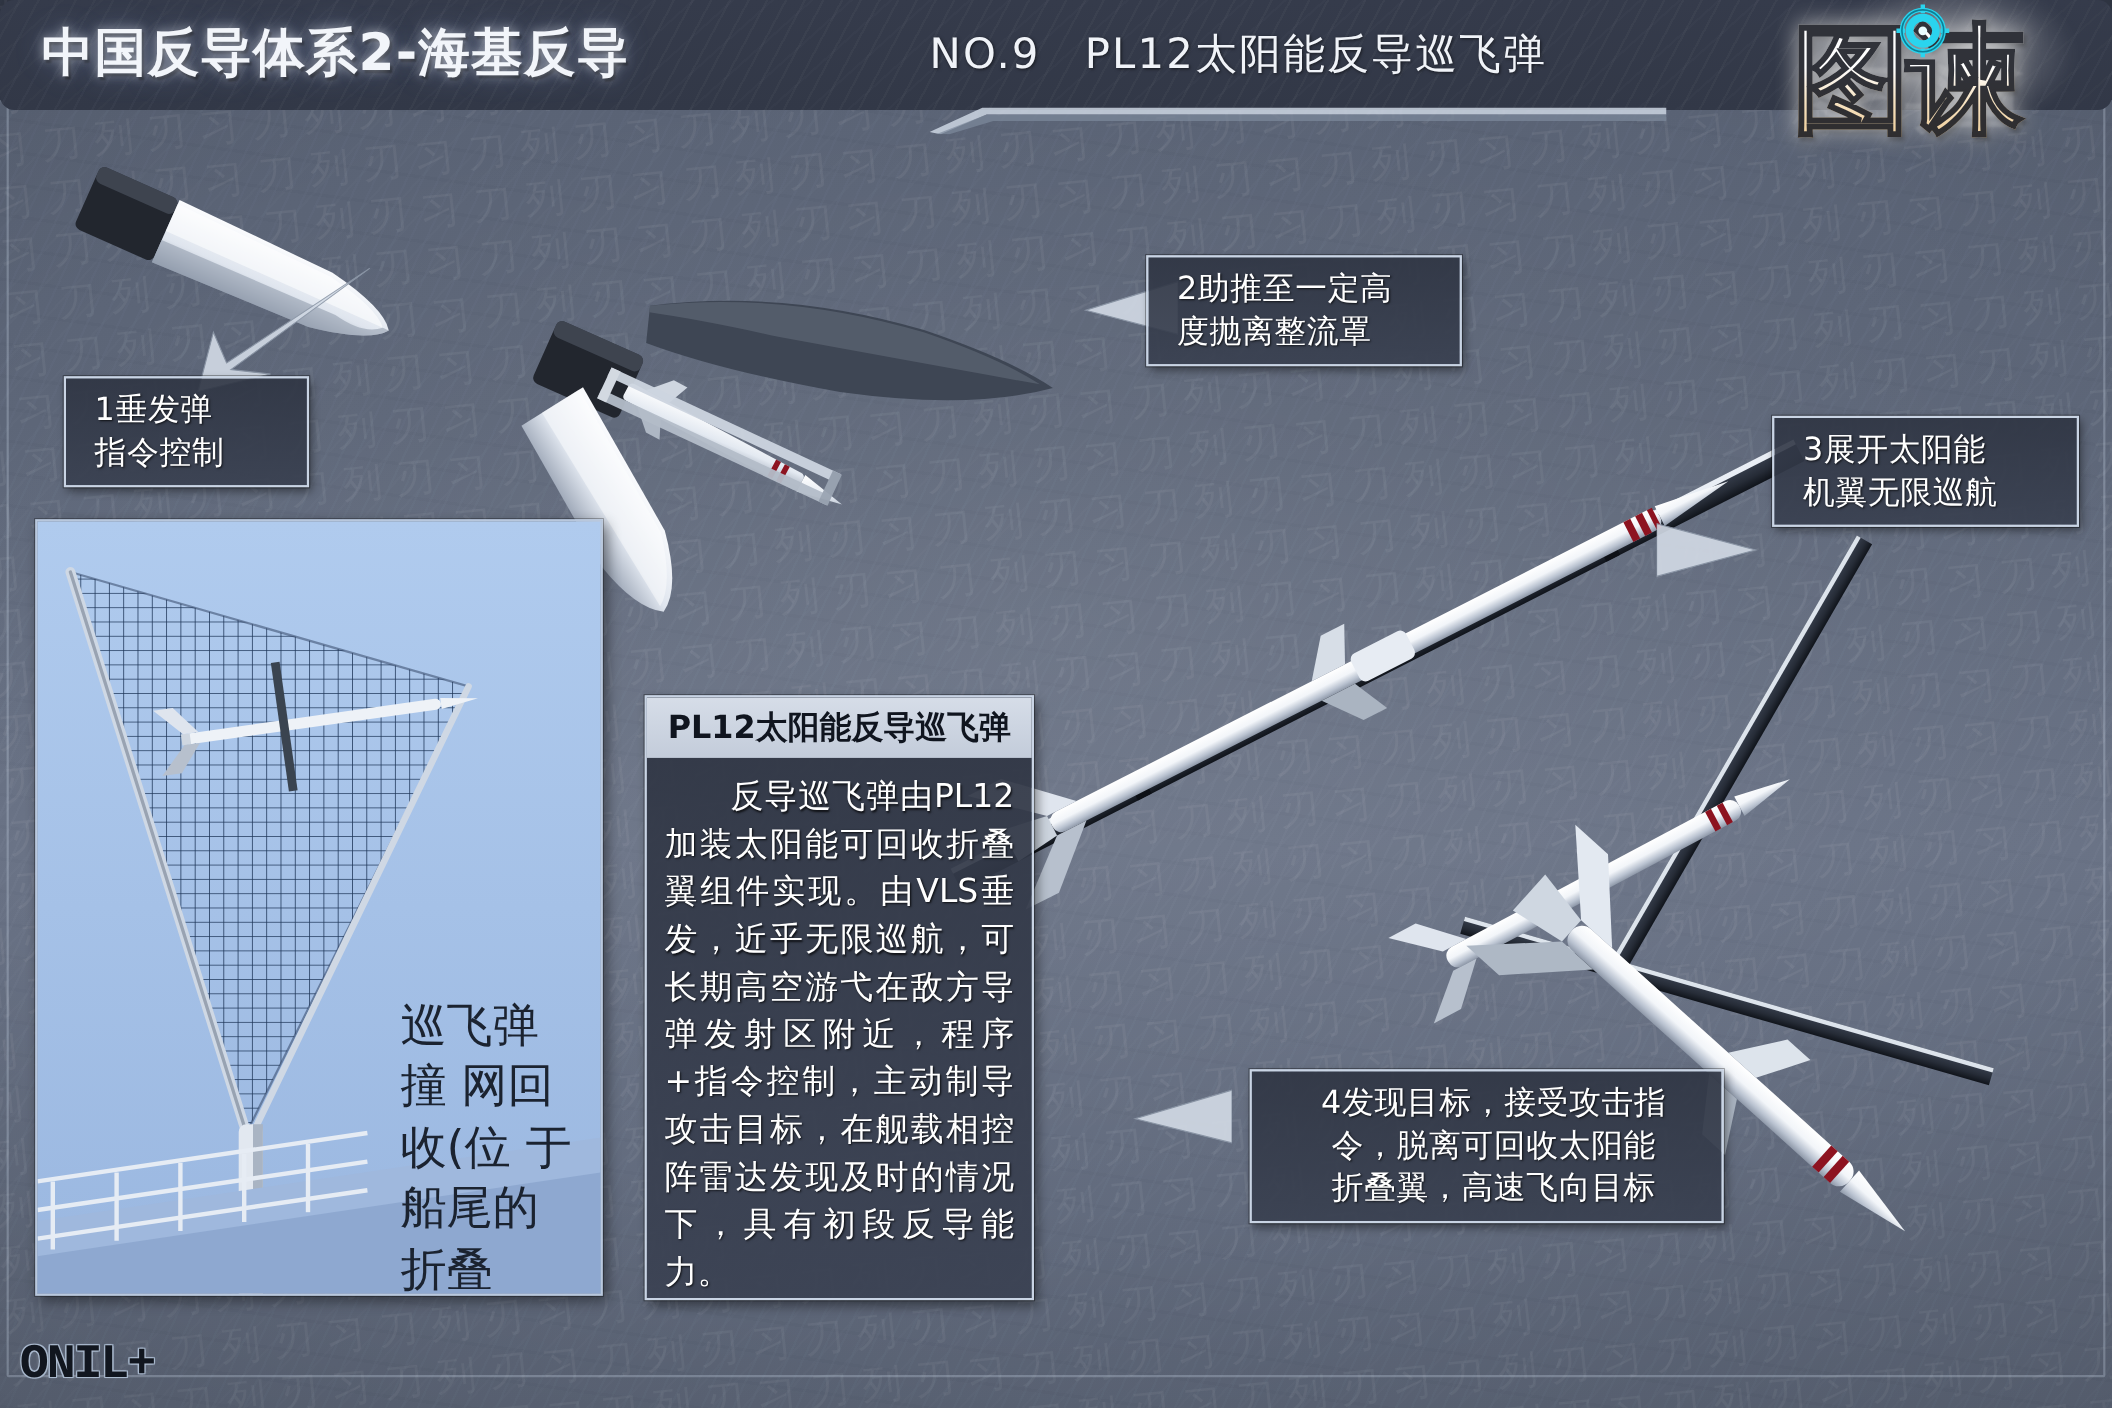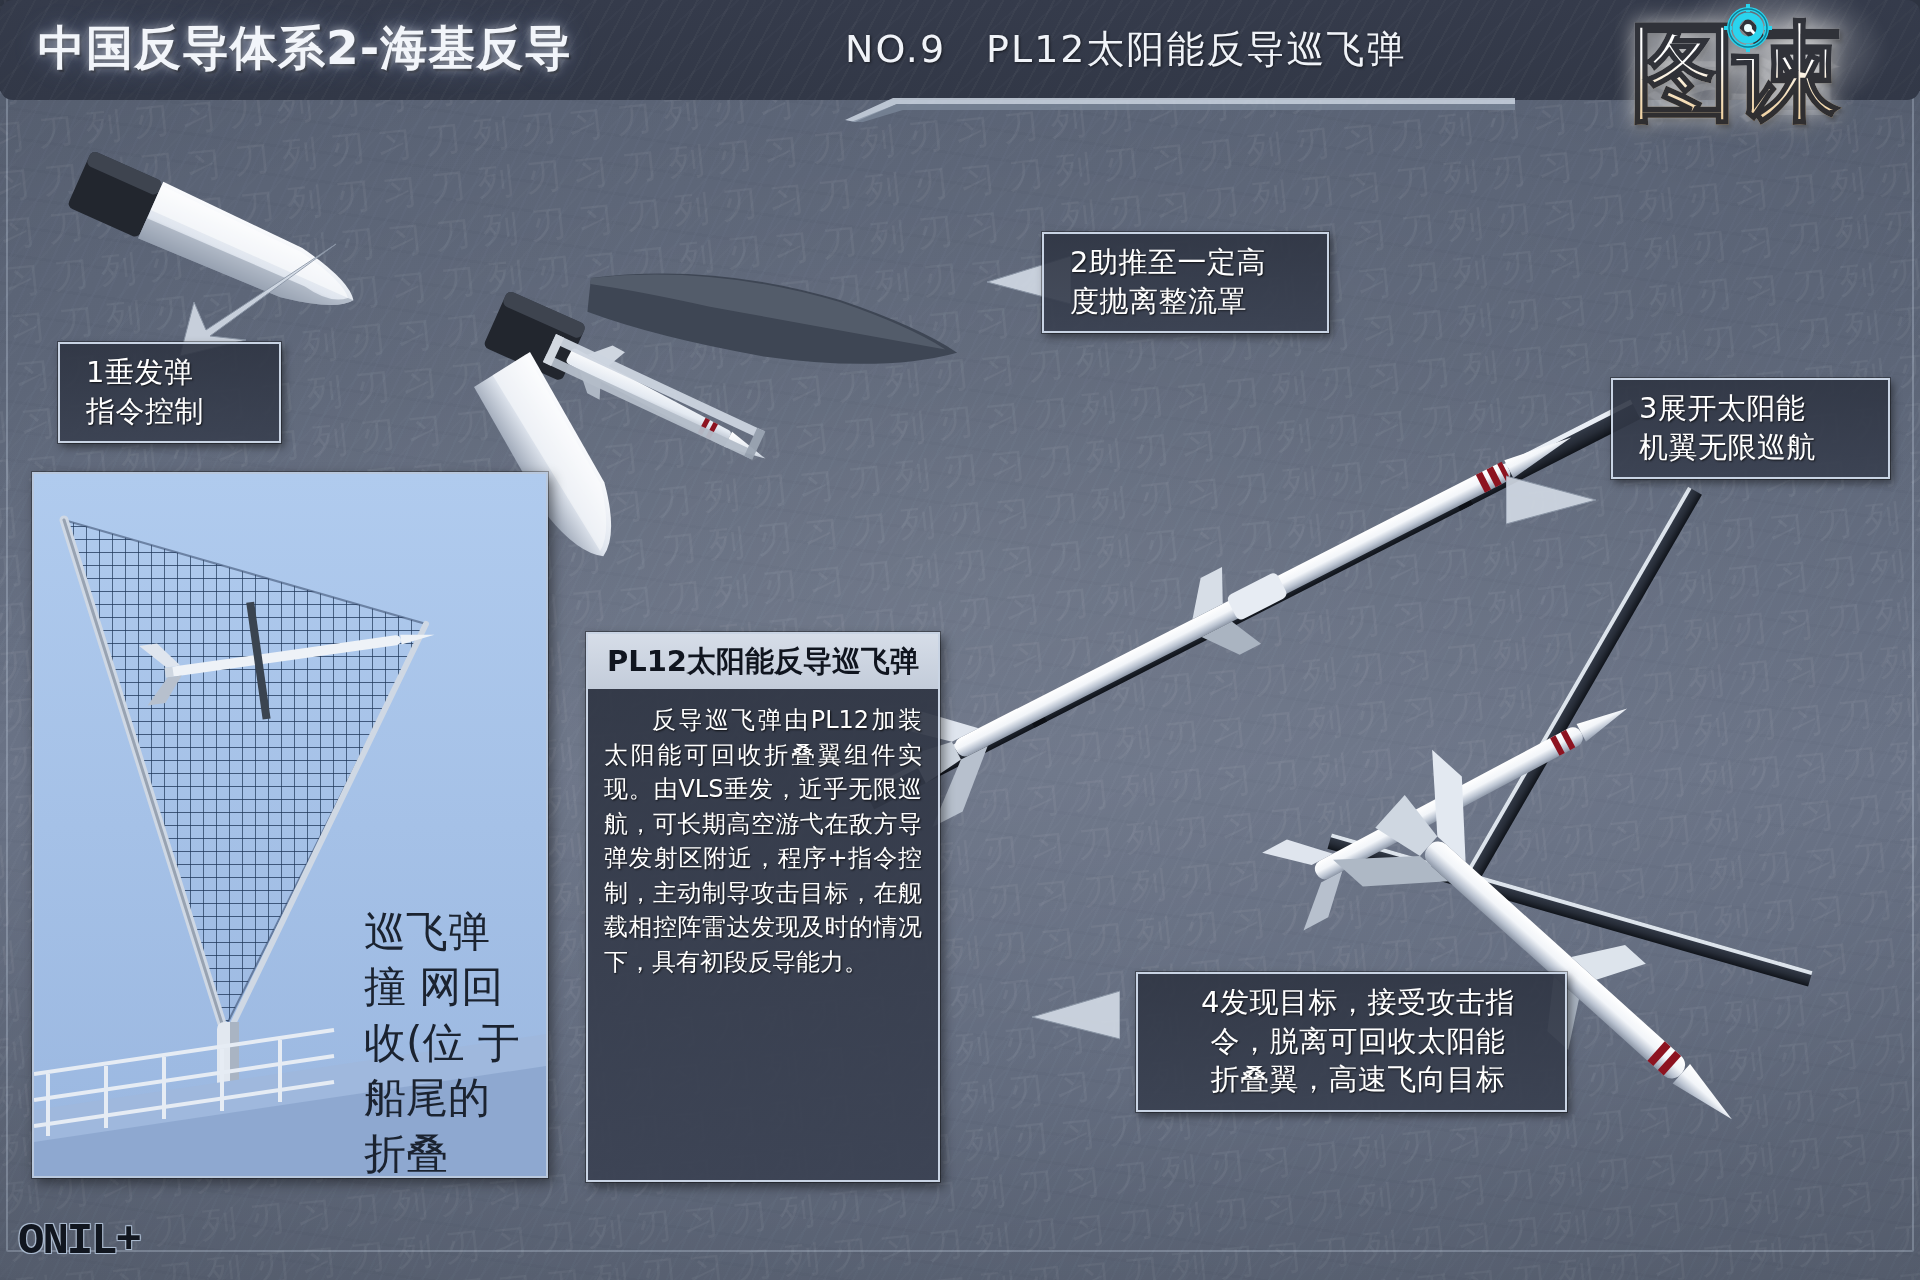--- a/index.html
+++ b/index.html
@@ -145,21 +145,21 @@
     background:linear-gradient(180deg,rgba(46,52,66,.92),rgba(58,65,82,.92));
     overflow:hidden;
   }
   .spec-head{
     height:55px;line-height:55px;text-align:center;
     background:linear-gradient(180deg,#d6dde8 0%,#c3ccda 100%);
     color:#10151f;font-size:29px;font-weight:bold;letter-spacing:0px;
   }
   .spec-body{
     padding:14px 16px 0 16px;color:#ffffff;
-    font-size:24px;line-height:1.44;text-align:justify;
+    font-size:30px;line-height:1.44;text-align:justify;
     text-shadow:1px 1px 2px rgba(0,0,0,.8);
     text-indent:2em;
   }
 
   
   .watermark{
     position:absolute;left:18px;bottom:14px;
     font-size:44px;font-weight:bold;letter-spacing:-2px;
     color:#11161f;
     text-shadow:0 0 2px #c9d4e4,1px 1px 0 #9fb0c6,-1px -1px 0 #9fb0c6,1px -1px 0 #9fb0c6,-1px 1px 0 #9fb0c6;

